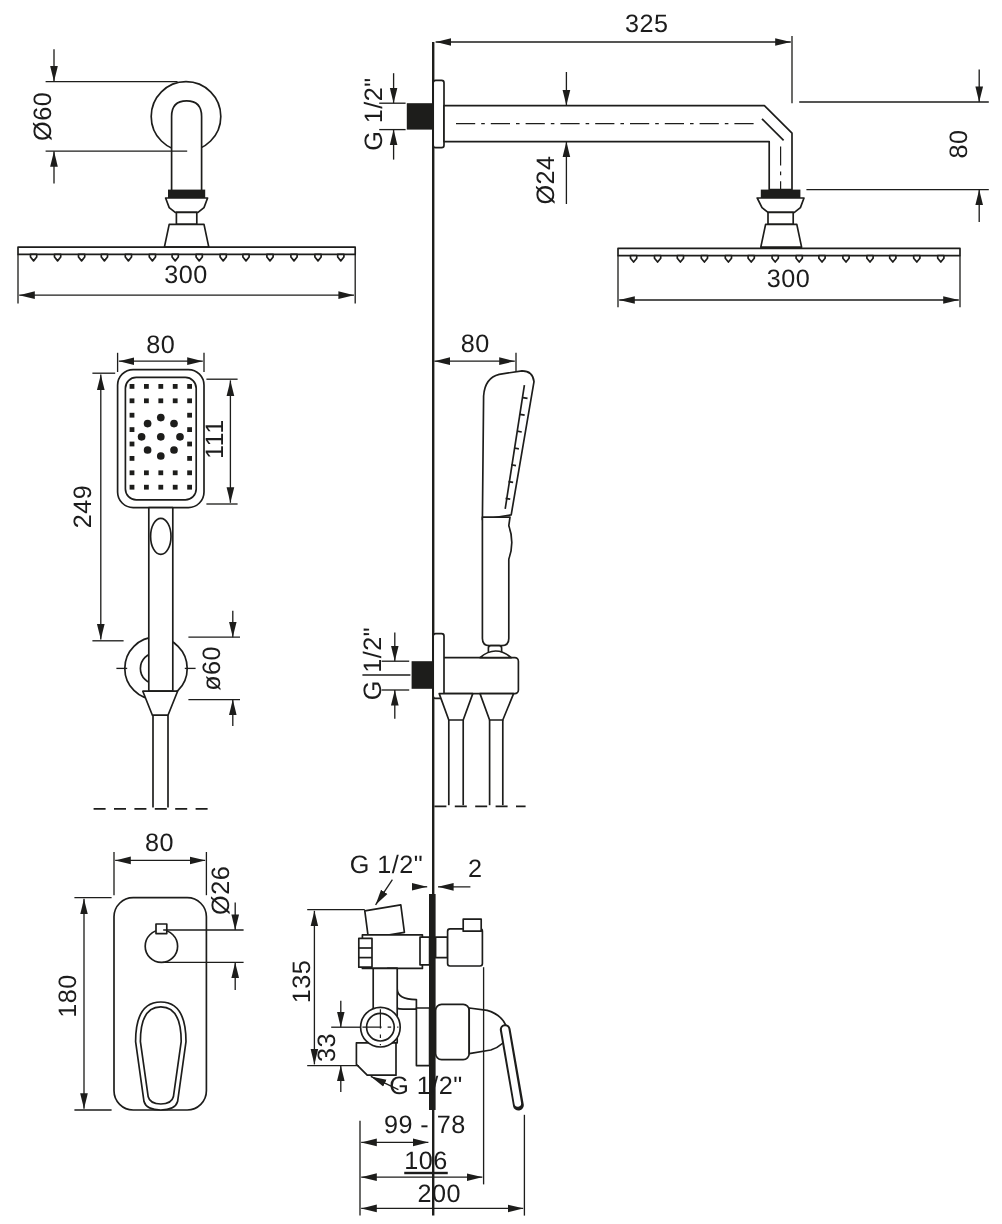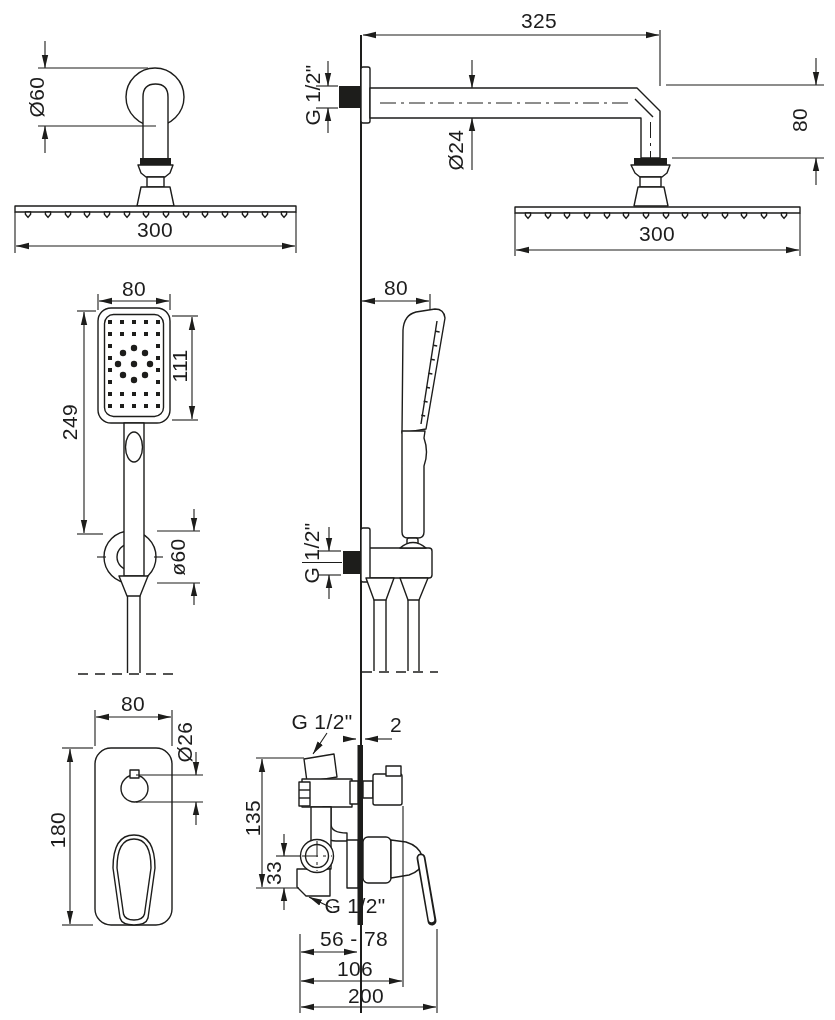--- a/index.html
+++ b/index.html
@@ -287,17 +287,17 @@
 
   <div class="lbl" style="left:133px;top:703px;">80</div>
   <div class="lbl rot" style="left:184px;top:742px;">Ø26</div>
   <div class="lbl rot" style="left:57px;top:830px;">180</div>
 
   <div class="lbl" style="left:322px;top:721px;">G 1/2"</div>
   <div class="lbl" style="left:396px;top:724px;">2</div>
   <div class="lbl rot" style="left:252px;top:818px;">135</div>
   <div class="lbl rot" style="left:273px;top:873px;">33</div>
   <div class="lbl" style="left:355px;top:905px;">G 1/2"</div>
-  <div class="lbl" style="left:354px;top:938px;">56 - 78</div>
-  <div class="lbl" style="left:355px;top:968px;">106</div>
+  <div class="lbl" style="left:354px;top:938px;">99 - 78</div>
+  <div class="lbl" style="left:355px;top:968px;text-decoration:underline;">106</div>
   <div class="lbl" style="left:366px;top:995px;">200</div>
 
 </div>
 
 </body></html>

